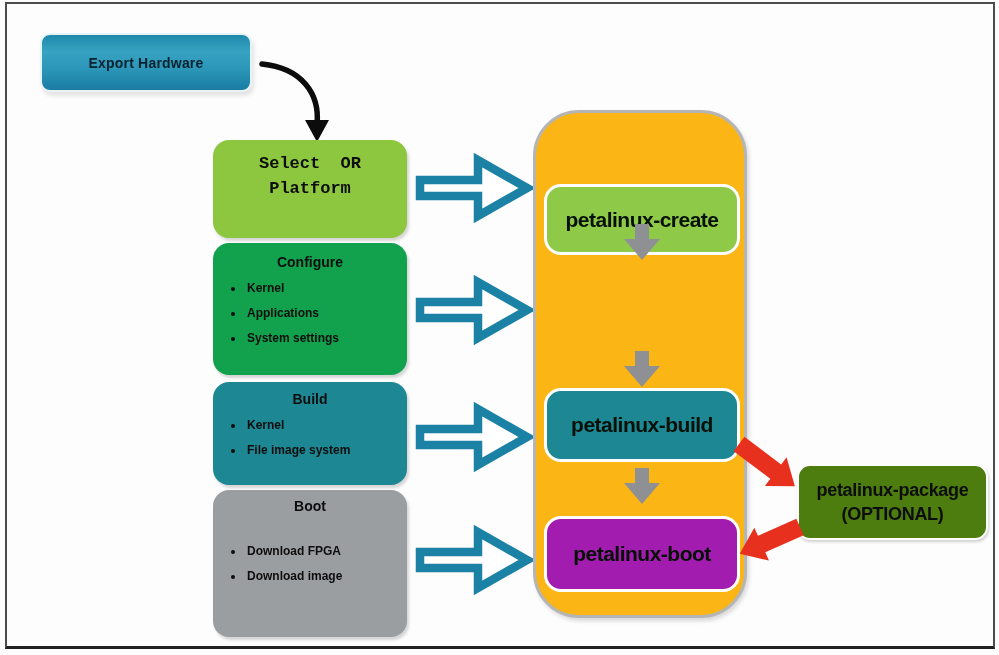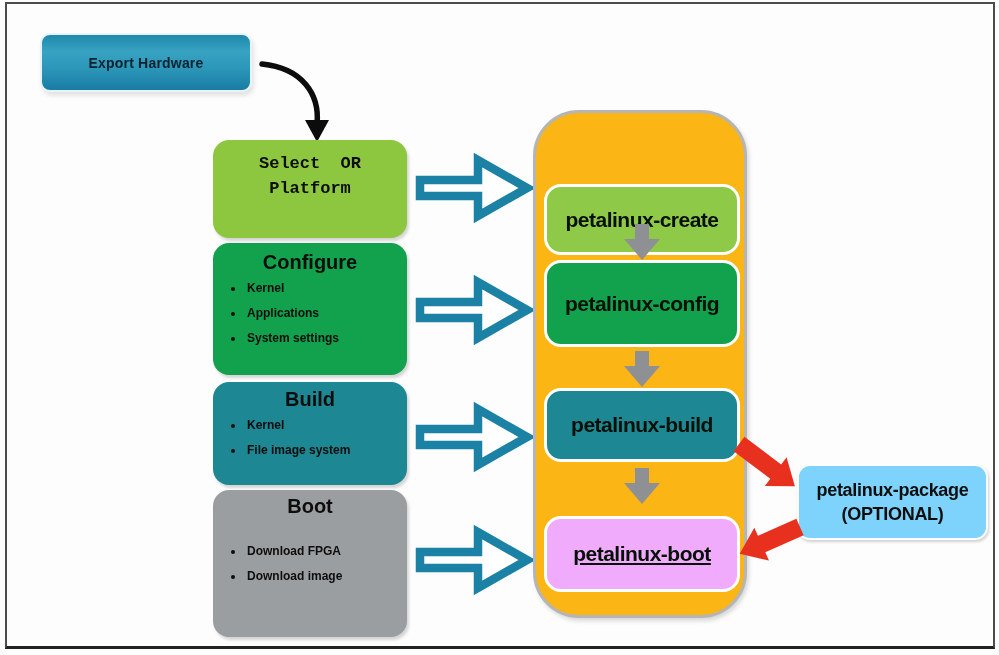--- a/index.html
+++ b/index.html
@@ -19,21 +19,21 @@
     border:2px solid #e8f3f7;box-sizing:border-box;
     display:flex;align-items:center;justify-content:center;
     box-shadow:2px 4px 4px rgba(0,0,0,0.10);
   }
   .export-box span{font-size:14px;letter-spacing:.2px;color:#06222e;}
   
   .step{
     position:absolute;left:213px;width:194px;border-radius:16px;box-sizing:border-box;
     text-align:center;box-shadow:2px 3px 3px rgba(0,0,0,0.16);
   }
-  .step .title{font-size:20px;line-height:21px;}
+  .step .title{font-size:14px;line-height:21px;}
   .step .tline{font-size:17px;line-height:25px;white-space:pre-wrap;font-family:Liberation Mono, monospace;}
   .bullets{
     text-align:left;margin:3px 0 0 0;padding-left:32px;list-style:disc outside;
     font-size:12px;line-height:25px;
   }
   .bullets li{padding-left:2px;}
   .bullets li::marker{font-size:12px;}
   .step-select{top:140px;height:98px;background:#8dc73f;padding-top:11px;}
   .step-configure{top:243px;height:132px;background:#12a24d;padding-top:9px;}
   .step-build{top:382px;height:103px;background:#1d8793;padding-top:7px;}
@@ -46,25 +46,25 @@
     box-shadow:2px 3px 4px rgba(0,0,0,0.15);
   }
   .pbox{
     position:absolute;left:544px;width:196px;border-radius:17px;box-sizing:border-box;
     border:3px solid #ffffff;display:flex;align-items:center;justify-content:center;
     font-size:21px;letter-spacing:-0.5px;color:#071007;
   }
   .pbox-create{top:164px;height:71px;background:#8fc948;margin-top:20px;}
   .pbox-config{top:260px;height:87px;background:#12a24d;}
   .pbox-build{top:388px;height:74px;background:#1d8793;text-align:right;}
-  .pbox-boot{top:516px;height:76px;background:#f0abfc;text-decoration:underline;}
+  .pbox-boot{top:516px;height:76px;background:#a21caf;}
   
   .package-box{
     position:absolute;left:797px;top:464px;width:191px;height:76px;border-radius:13px;
-    background:#7dd3fc;border:2px solid #fff;box-sizing:border-box;
+    background:#4d7c0f;border:2px solid #fff;box-sizing:border-box;
     box-shadow:1px 2px 3px rgba(0,0,0,0.18);
     display:flex;flex-direction:column;align-items:center;justify-content:center;
     font-size:18px;line-height:24px;letter-spacing:-0.3px;text-align:center;
   }
   
   .blue-arrow{fill:#ffffff;stroke:#1b81a5;stroke-width:8.5;stroke-linejoin:miter;}
   .gray-arrow{fill:#8e9093;}
   .red-arrow{fill:#e8301f;}
   .curve-stroke{stroke:#0c0c0c;stroke-width:5.5;fill:none;stroke-linecap:round;}
   .fill-black{fill:#0c0c0c;}
@@ -126,23 +126,20 @@
   </svg>
   <svg class="abs" style="left:414px;top:519px;" width="120" height="82" viewBox="0 0 120 82">
     <polygon class="blue-arrow" points="6,33 64,33 64,13 113,41 64,69 64,49 6,49"></polygon>
   </svg>
 
   <div class="pipeline"></div>
 
   <div class="pbox pbox-create">
     <span>petalinux-create</span>
   </div>
-  <div class="pbox pbox-config">
-    <span>petalinux-config</span>
-  </div>
   <div class="pbox pbox-build">
     <span>petalinux-build</span>
   </div>
   <div class="pbox pbox-boot">
     <span>petalinux-boot</span>
   </div>
 
   <svg class="abs" style="left:622px;top:224px;" width="40" height="36" viewBox="0 0 40 36">
     <polygon class="gray-arrow" points="13,0 27,0 27,15 38,15 20,36 2,15 13,15"></polygon>
   </svg>

